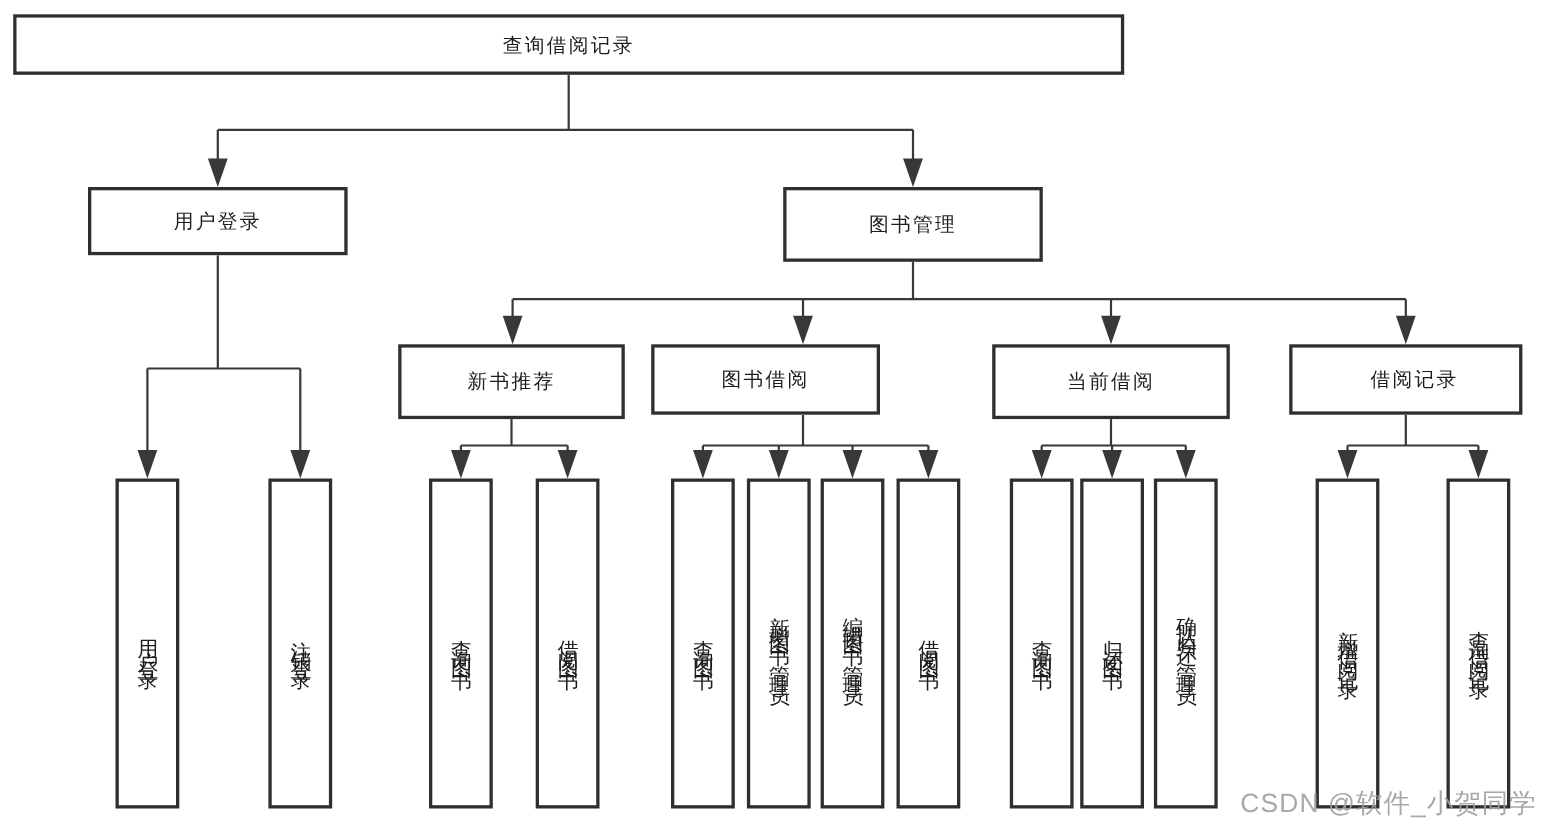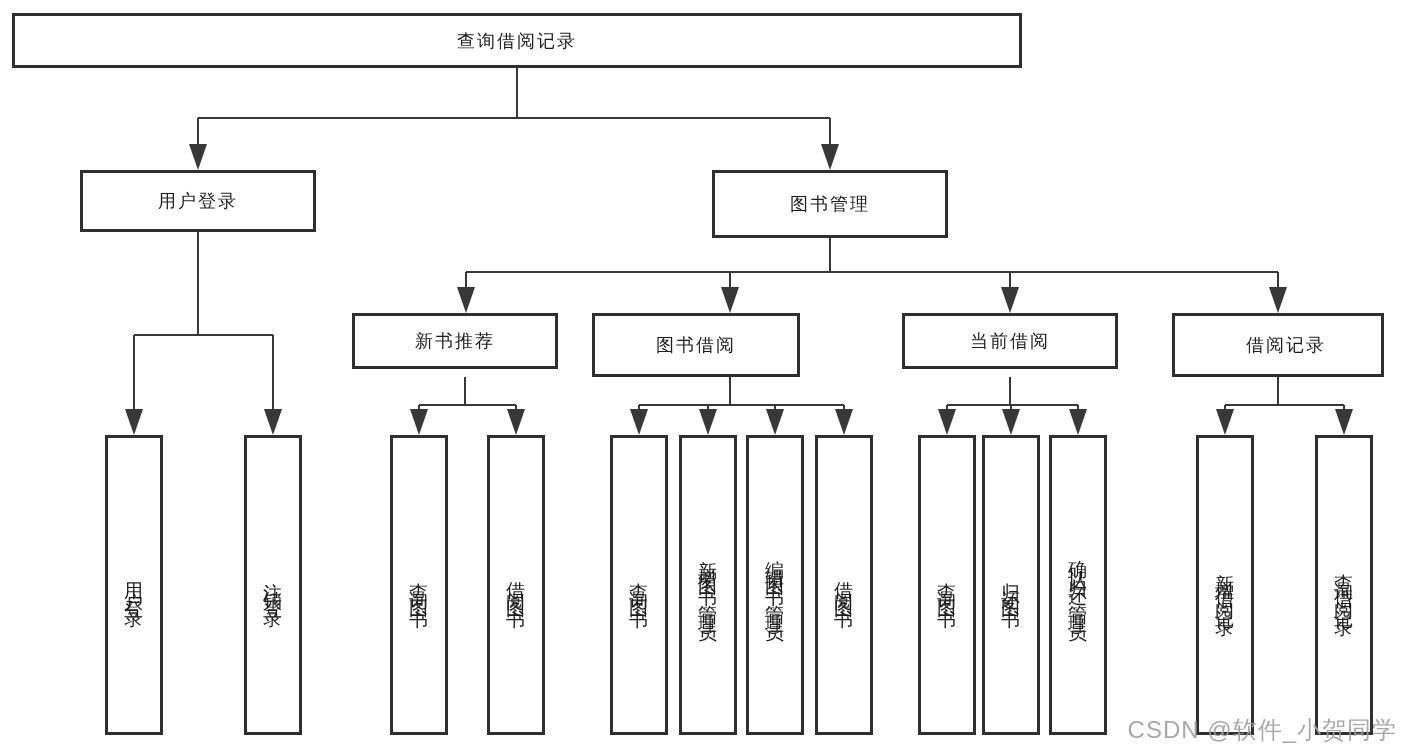--- a/index.html
+++ b/index.html
@@ -114,27 +114,27 @@
     <span class="h-label">查询借阅记录</span>
   </div>
 
   <div class="box" style="left:80px; top:170px; width:236px; height:62px;">
     <span class="h-label">用户登录</span>
   </div>
   <div class="box" style="left:712px; top:170px; width:236px; height:68px;">
     <span class="h-label">图书管理</span>
   </div>
 
-  <div class="box" style="left:352px; top:313px; width:206px; height:56px;">
+  <div class="box" style="left:362px; top:313px; width:206px; height:68px;">
     <span class="h-label">新书推荐</span>
   </div>
   <div class="box" style="left:592px; top:313px; width:208px; height:64px;">
     <span class="h-label">图书借阅</span>
   </div>
-  <div class="box" style="left:902px; top:313px; width:216px; height:56px;">
+  <div class="box" style="left:902px; top:313px; width:216px; height:68px;">
     <span class="h-label">当前借阅</span>
   </div>
   <div class="box" style="left:1172px; top:313px; width:212px; height:64px;padding-left:16px;">
     <span class="h-label">借阅记录</span>
   </div>
 
   <div class="box leaf" style="left:105px;">
     <span class="v-label">用户登录</span>
   </div>
   <div class="box leaf" style="left:244px;">

